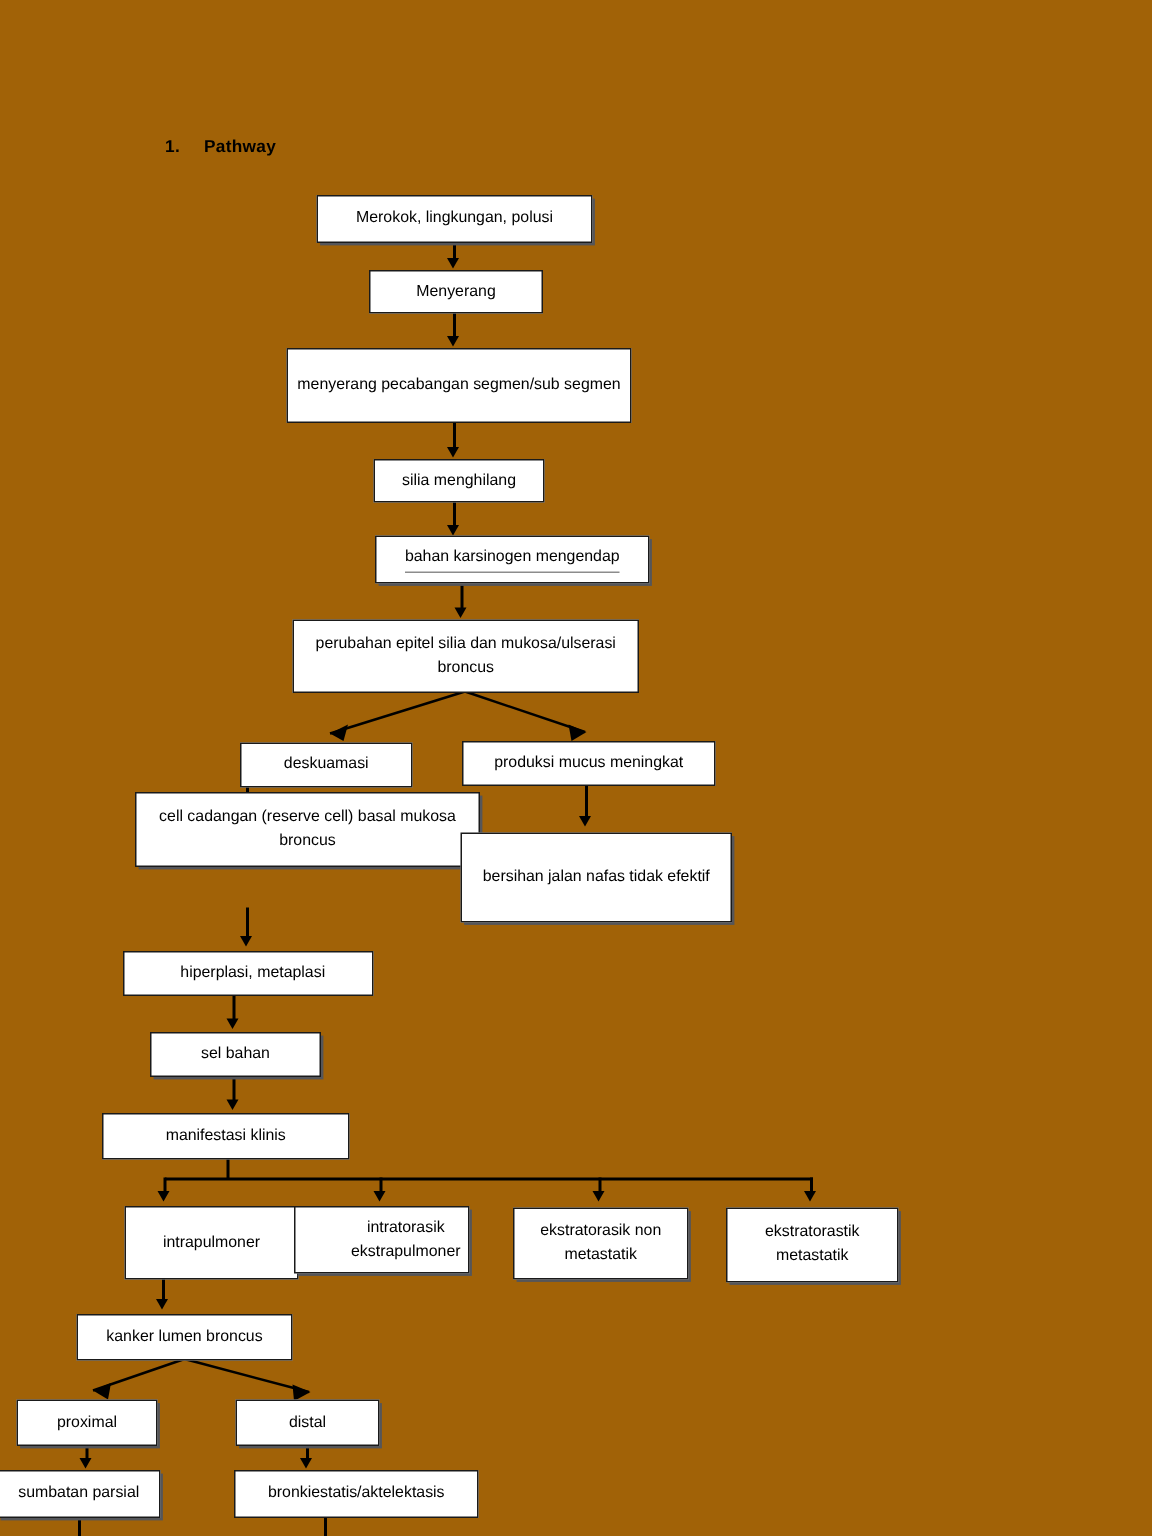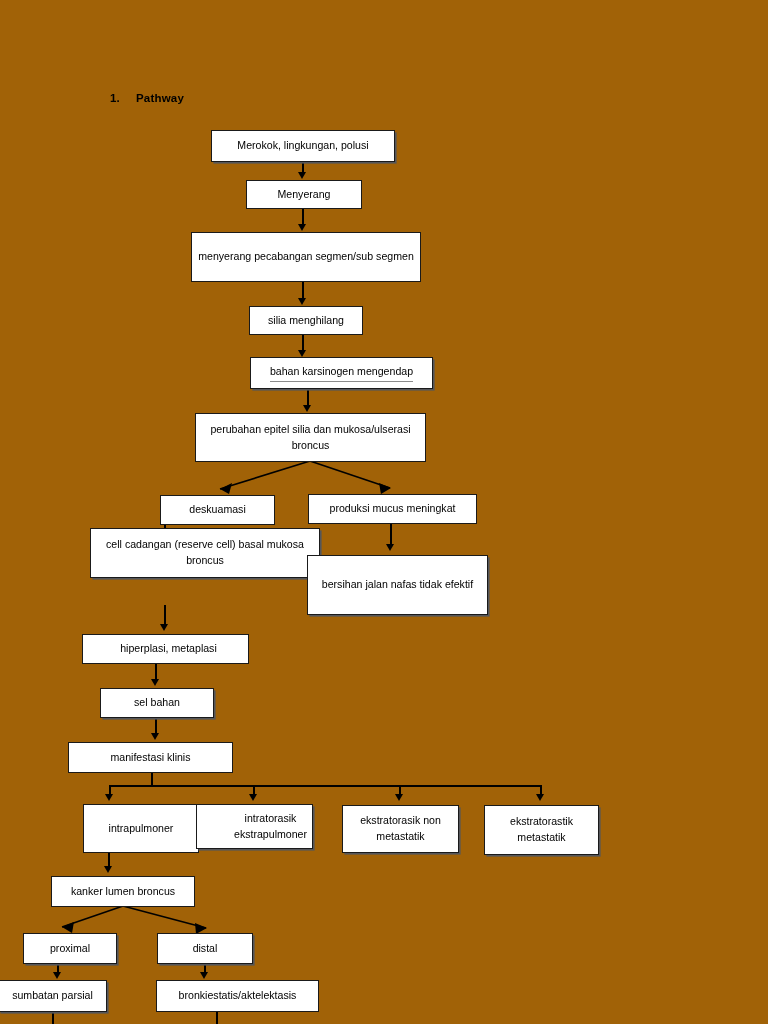--- a/index.html
+++ b/index.html
@@ -228,21 +228,21 @@
   </div>
 
   <div class="box shadow" style="left:484px; top:805px; width:115px; height:50px;">
     <span class="inner">ekstratorastik metastatik</span>
   </div>
 
   <div class="box" style="left:51px; top:876px; width:144px; height:31px;">
     <span class="inner">kanker lumen broncus</span>
   </div>
 
-  <div class="box shadow" style="left:11px; top:933px; width:94px; height:31px;margin-left:12px;">
+  <div class="box shadow" style="left:11px; top:933px; width:94px; height:31px;">
     <span class="inner">proximal</span>
   </div>
 
   <div class="box shadow" style="left:157px; top:933px; width:96px; height:31px;">
     <span class="inner">distal</span>
   </div>
 
   <div class="box shadow" style="left:-2px; top:980px; width:109px; height:32px;">
     <span class="inner">sumbatan parsial</span>
   </div>

